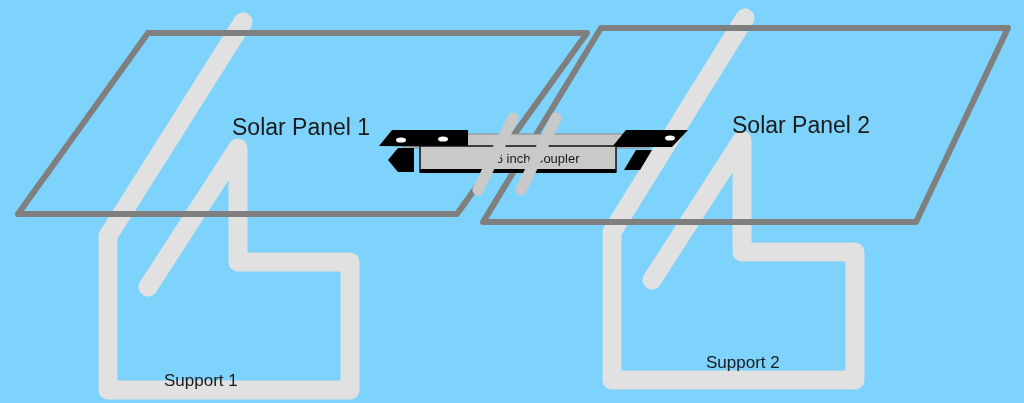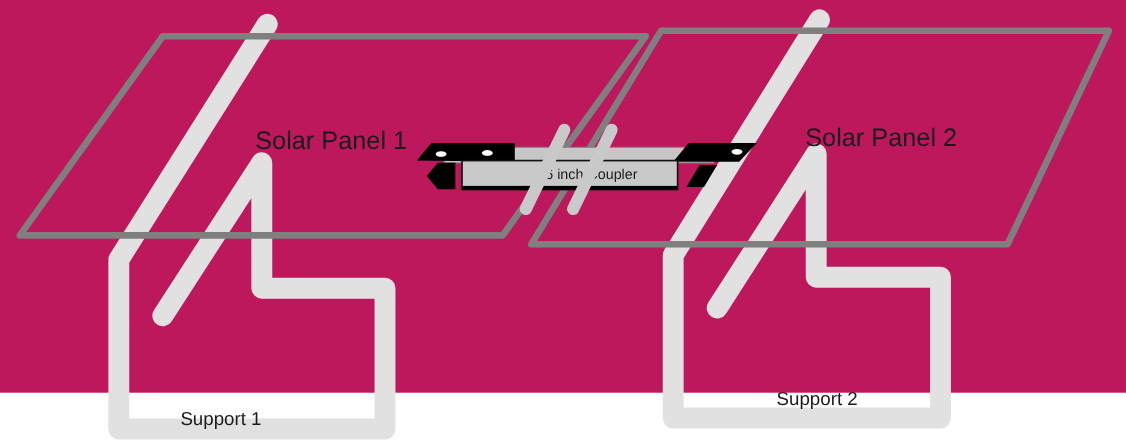--- a/index.html
+++ b/index.html
@@ -10,22 +10,22 @@
   }
   body {
     width: 1024px;
     height: 403px;
     font-family: "Liberation Sans", sans-serif;
     overflow: hidden;
   }
   #diagram-root {
     position: relative;
     width: 1024px;
-    height: 357px;
-    background: #be185d;
+    height: 403px;
+    background: #7dd3fc;
   }
   svg.diagram-canvas {
     position: absolute;
     top: 0;
     left: 0;
     width: 1024px;
     height: 403px;
     display: block;
   }
   text {

